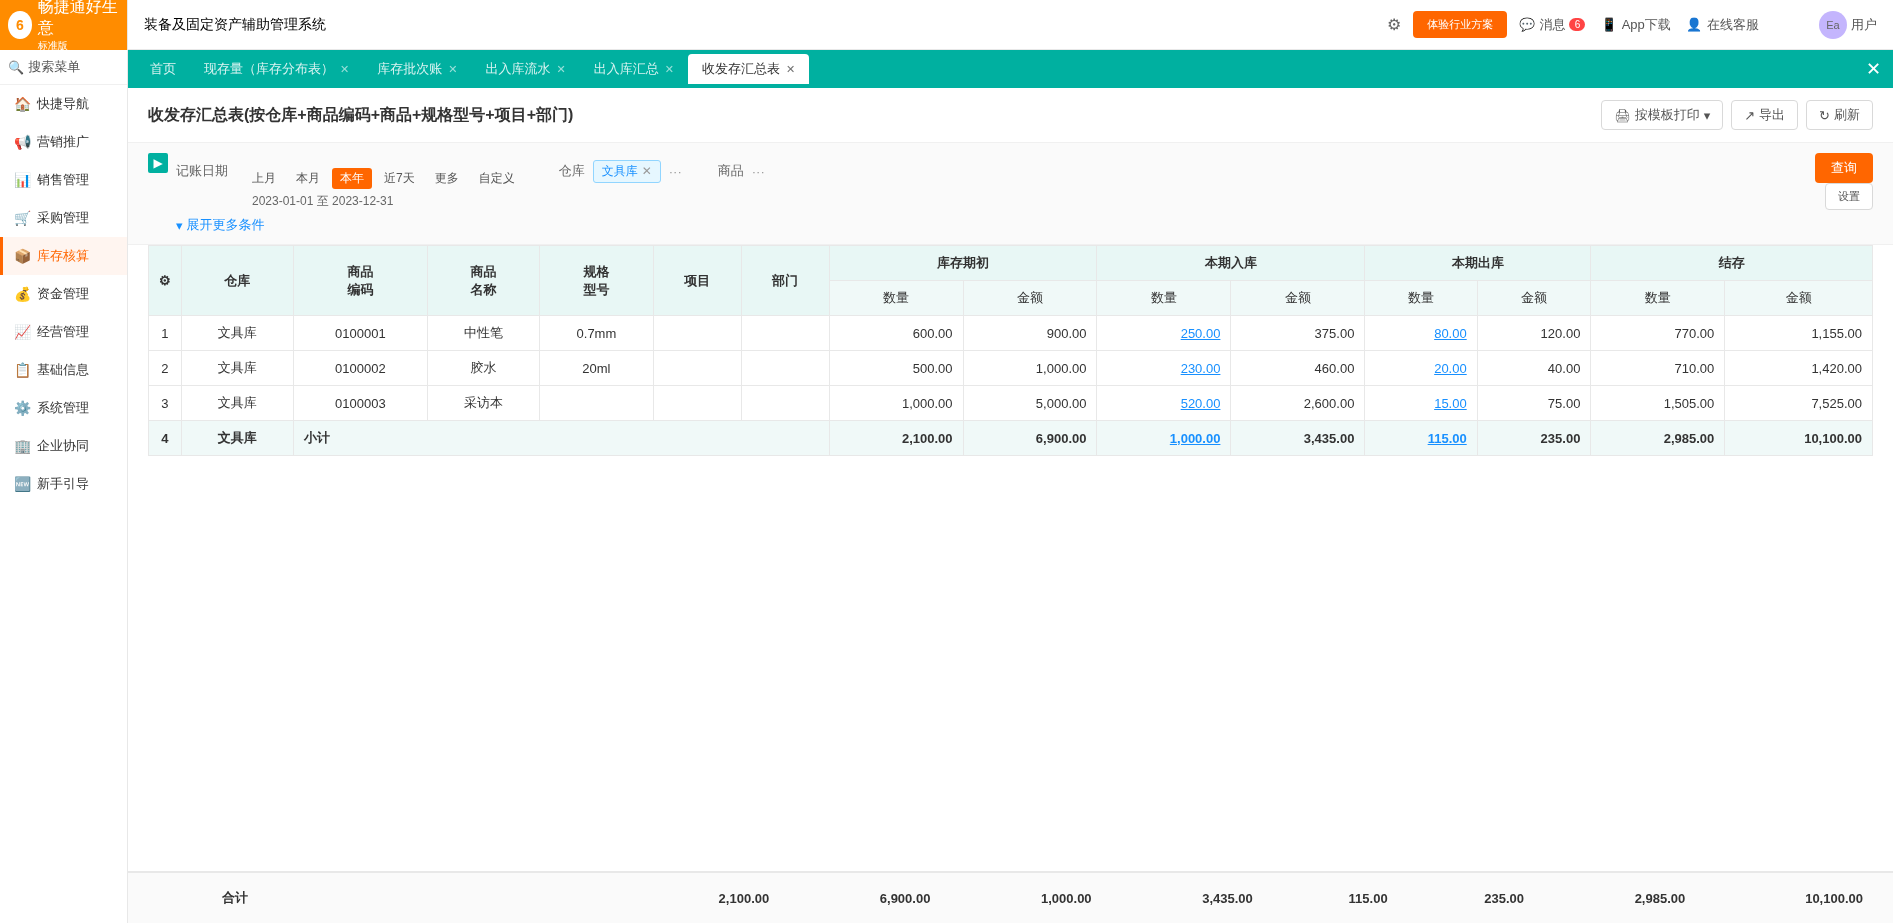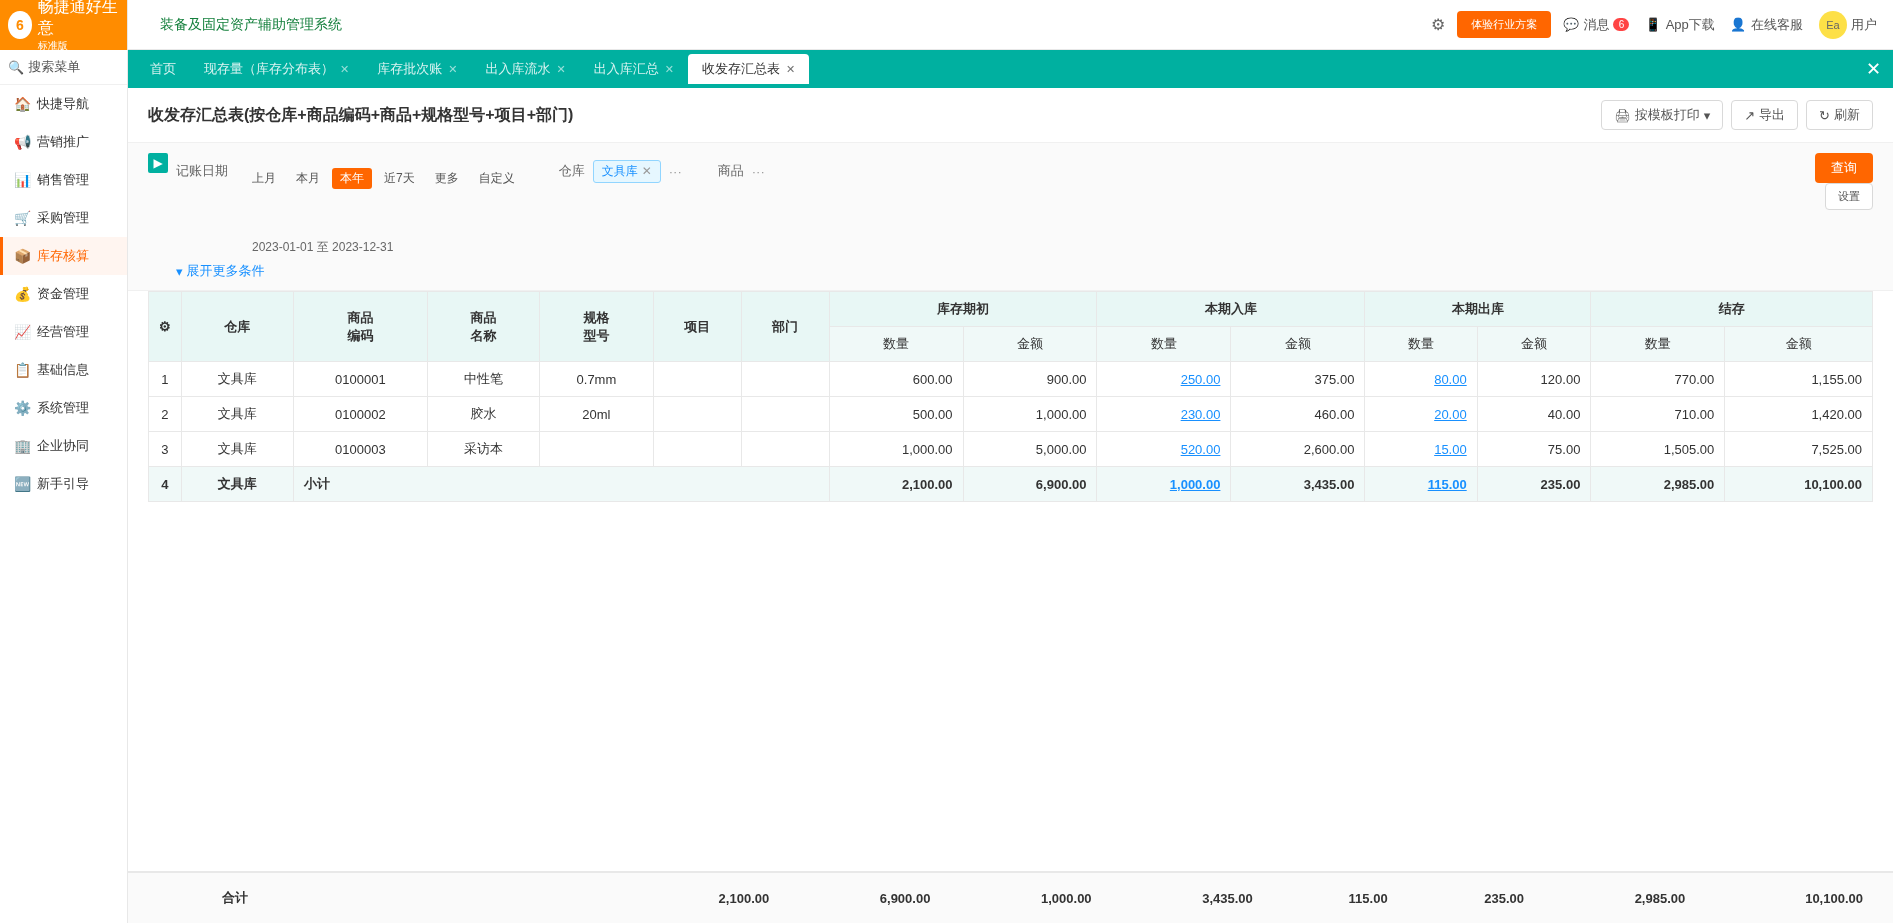--- a/index.html
+++ b/index.html
@@ -14,46 +14,46 @@
     .sidebar-search { padding: 8px; border-bottom: 1px solid #f0f0f0; display: flex; align-items: center; gap: 4px; cursor: pointer; color: #555; }
     .sidebar-nav-item { display: flex; align-items: center; gap: 6px; padding: 10px 12px; cursor: pointer; color: #333; font-size: 13px; border-left: 3px solid transparent; }
     .sidebar-nav-item.active { background: #fff5f0; color: #ff6600; border-left-color: #ff6600; }
     .nav-icon { width: 16px; height: 16px; display: inline-flex; align-items: center; justify-content: center; font-size: 14px; }
 
     
     .main { flex: 1; display: flex; flex-direction: column; overflow: hidden; }
 
     
     .top-header { background: #fff; border-bottom: 1px solid #e8e8e8; display: flex; align-items: center; padding: 0 16px; height: 50px; gap: 12px; }
-    .system-title { font-size: 14px; color: #15803d; flex: 1; margin-left: 16px; }
+    .system-title { font-size: 14px; color: #000000; flex: 1; }
     .header-actions { display: flex; align-items: center; gap: 16px; }
     .header-btn { display: flex; align-items: center; gap: 4px; cursor: pointer; color: #555; font-size: 13px; }
     .trial-btn { background: #ff6600; color: #fff; padding: 6px 14px; border-radius: 4px; cursor: pointer; font-size: 11px; border: none; }
     .badge { background: #ff4444; color: #fff; border-radius: 8px; font-size: 10px; padding: 1px 4px; min-width: 16px; text-align: center; }
-    .user-avatar { width: 28px; height: 28px; background: #fde047; border-radius: 50%; display: flex; align-items: center; justify-content: center; font-size: 11px; color: #666; }
+    .user-avatar { width: 28px; height: 28px; background: #c4b5fd; border-radius: 50%; display: flex; align-items: center; justify-content: center; font-size: 11px; color: #666; margin-left: 44px; }
 
     
     .tabs-bar { background: #00b0a0; display: flex; align-items: center; padding: 0 8px; height: 38px; overflow-x: auto; }
     .tab-item { display: flex; align-items: center; gap: 6px; padding: 6px 14px; color: #fff; cursor: pointer; font-size: 13px; border-radius: 4px 4px 0 0; white-space: nowrap; opacity: 0.85; }
     .tab-item.active { background: #fff; color: #333; opacity: 1; }
     .tab-close { font-size: 11px; opacity: 0.7; cursor: pointer; }
 
     
     .page-content { flex: 1; background: #fff; display: flex; flex-direction: column; overflow: hidden; }
     .page-header { padding: 12px 20px 0; border-bottom: 1px solid #f0f0f0; display: flex; align-items: center; justify-content: space-between; }
     .page-title { font-size: 16px; color: #333; font-weight: bold; padding-bottom: 12px; }
     .page-actions { display: flex; gap: 8px; align-items: center; padding-bottom: 12px; }
     .action-btn { display: flex; align-items: center; gap: 4px; padding: 5px 12px; border: 1px solid #d9d9d9; background: #fff; cursor: pointer; border-radius: 4px; font-size: 13px; color: #555; }
     .close-btn { background: none; border: none; font-size: 16px; cursor: pointer; color: #999; padding: 4px; }
     .filter-row { display: flex; align-items: center; gap: 16px; flex-wrap: wrap; }
     .filter-label { color: #666; font-size: 13px; white-space: nowrap; }
     .date-shortcuts { display: flex; gap: 4px; align-items: center; }
     .date-shortcut { padding: 2px 8px; border-radius: 3px; cursor: pointer; font-size: 12px; color: #555; margin-top: 15px; }
     .date-shortcut.active { background: #ff6600; color: #fff; }
-    .date-range { color: #666; font-size: 12px; margin-top: 46px; }
+    .date-range { color: #666; font-size: 12px; }
     .filter-tag { display: flex; align-items: center; gap: 4px; background: #e6f7ff; border: 1px solid #91d5ff; border-radius: 3px; padding: 2px 8px; font-size: 12px; color: #1890ff; }
     .filter-tag-remove { cursor: pointer; color: #999; }
     .filter-more { color: #999; cursor: pointer; font-size: 13px; }
     .expand-btn { display: flex; align-items: center; gap: 4px; color: #1890ff; cursor: pointer; font-size: 13px; margin-top: 6px; }
     .search-btn { background: #ff6600; color: #fff; border: none; padding: 6px 16px; border-radius: 4px; cursor: pointer; font-size: 13px; }
     .set-btn { background: #fff; color: #555; border: 1px solid #d9d9d9; padding: 5px 12px; border-radius: 4px; cursor: pointer; font-size: 11px; }
 
     
     .table-container { flex: 1; overflow: auto; padding: 0 20px; }
     table { width: 100%; border-collapse: collapse; font-size: 13px; }

